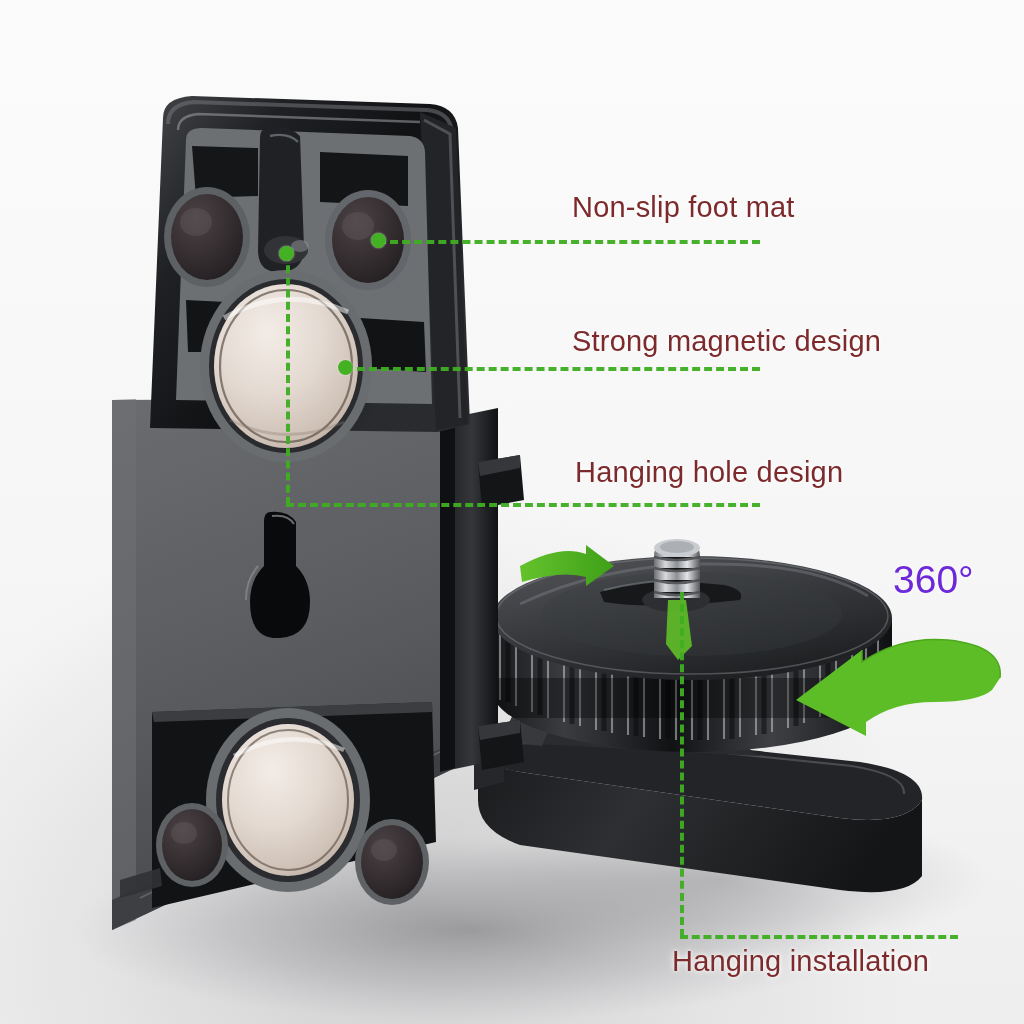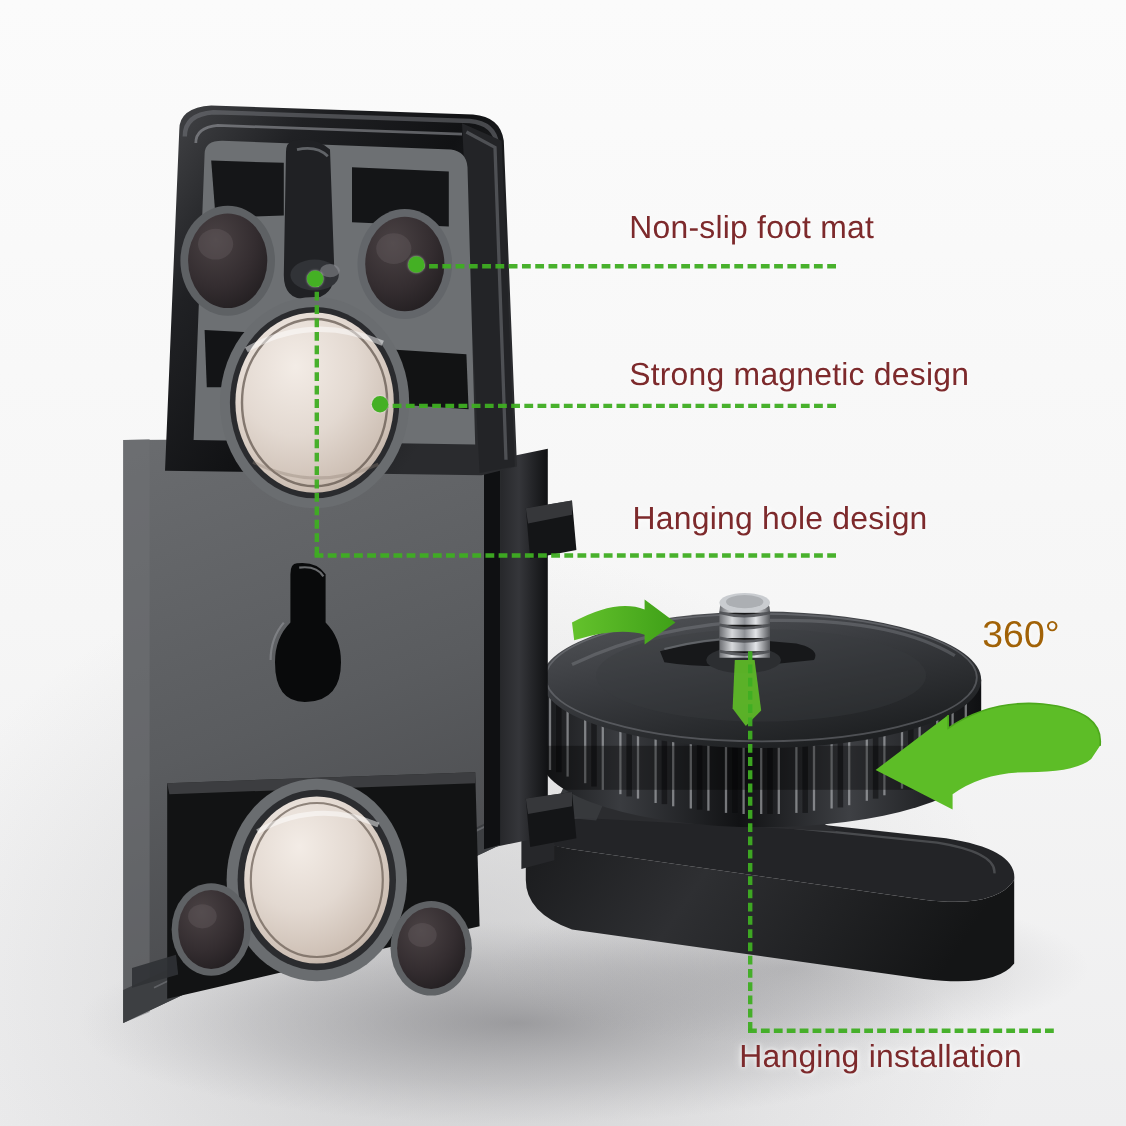--- a/index.html
+++ b/index.html
@@ -30,22 +30,22 @@
     position:absolute;
     color:#7d2a2c;
     font-size:29px;
     line-height:1;
     white-space:nowrap;
     letter-spacing:.2px;
     text-shadow:0 0 4px rgba(255,255,255,.95), 0 0 9px rgba(255,255,255,.85);
   }
   .label-360{
     position:absolute;
-    color:#a16207;
-    font-size:34px;
+    color:#6d28d9;
+    font-size:39px;
     font-weight:400;
     line-height:1;
     white-space:nowrap;
     text-shadow:0 0 5px rgba(255,255,255,.9);
   }
 
   
   .lead-h{
     position:absolute;
     height:0;

